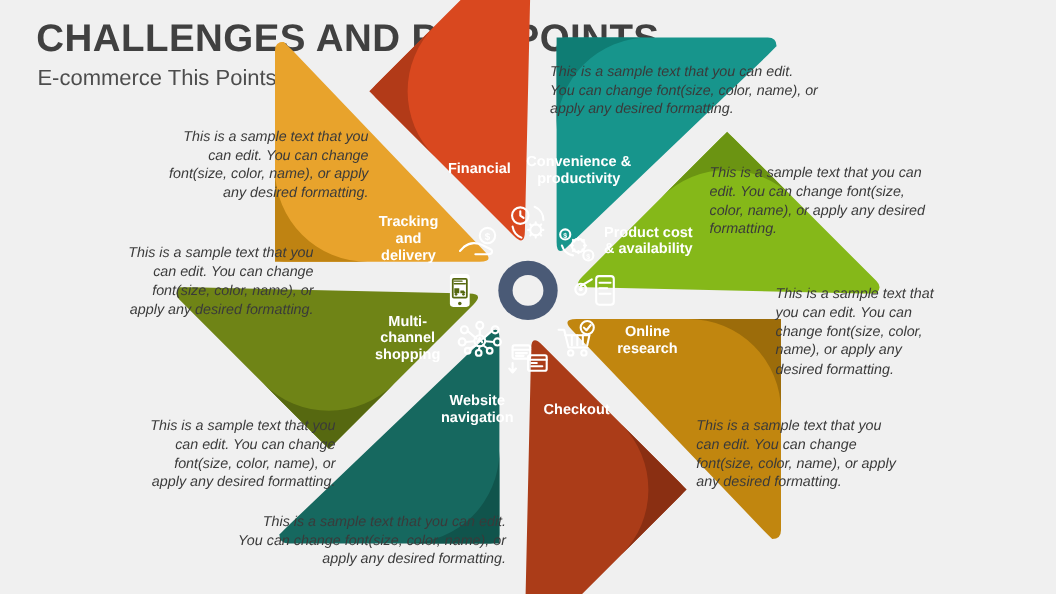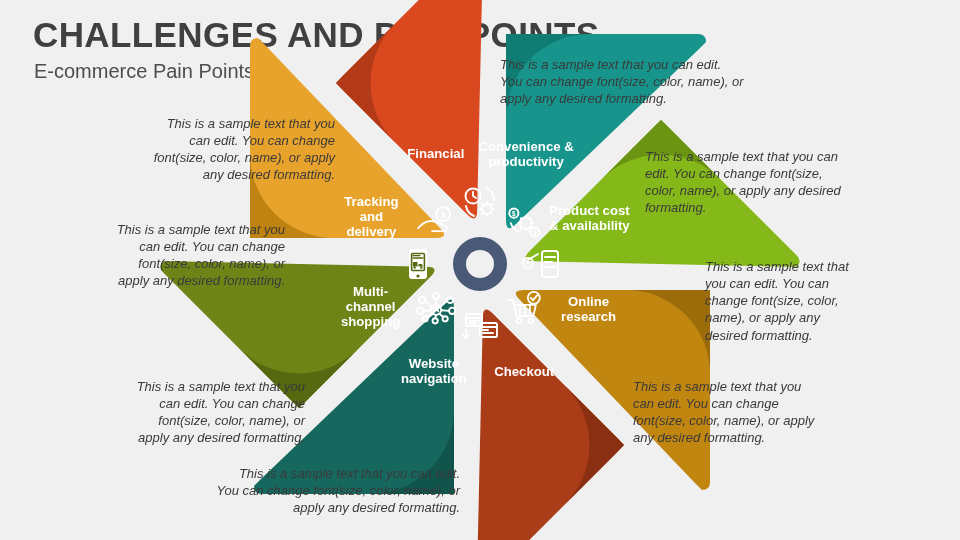--- a/index.html
+++ b/index.html
@@ -50,21 +50,21 @@
   .c6{left:125px;top:378px;width:180px;text-align:right;}
   .c7{left:633px;top:378px;width:190px;text-align:left;}
   .c8{left:215px;top:465px;width:245px;text-align:right;}
 </style>
 </head>
 <body>
 
 <div id="slide">
 
   <div class="title">CHALLENGES AND PAIN POINTS</div>
-  <div class="subtitle">E-commerce Pain Points</div>
+  <div class="subtitle">E-commerce This Points</div>
 
   <div id="wheel">
     <svg viewBox="0 0 480 480" xmlns="http://www.w3.org/2000/svg">
       <defs>
 
         <clipPath id="bladeClip">
           <path d="M 12,10 L 224,10 L 224,222 Z"></path>
         </clipPath>
       </defs>
       <g id="blades">

